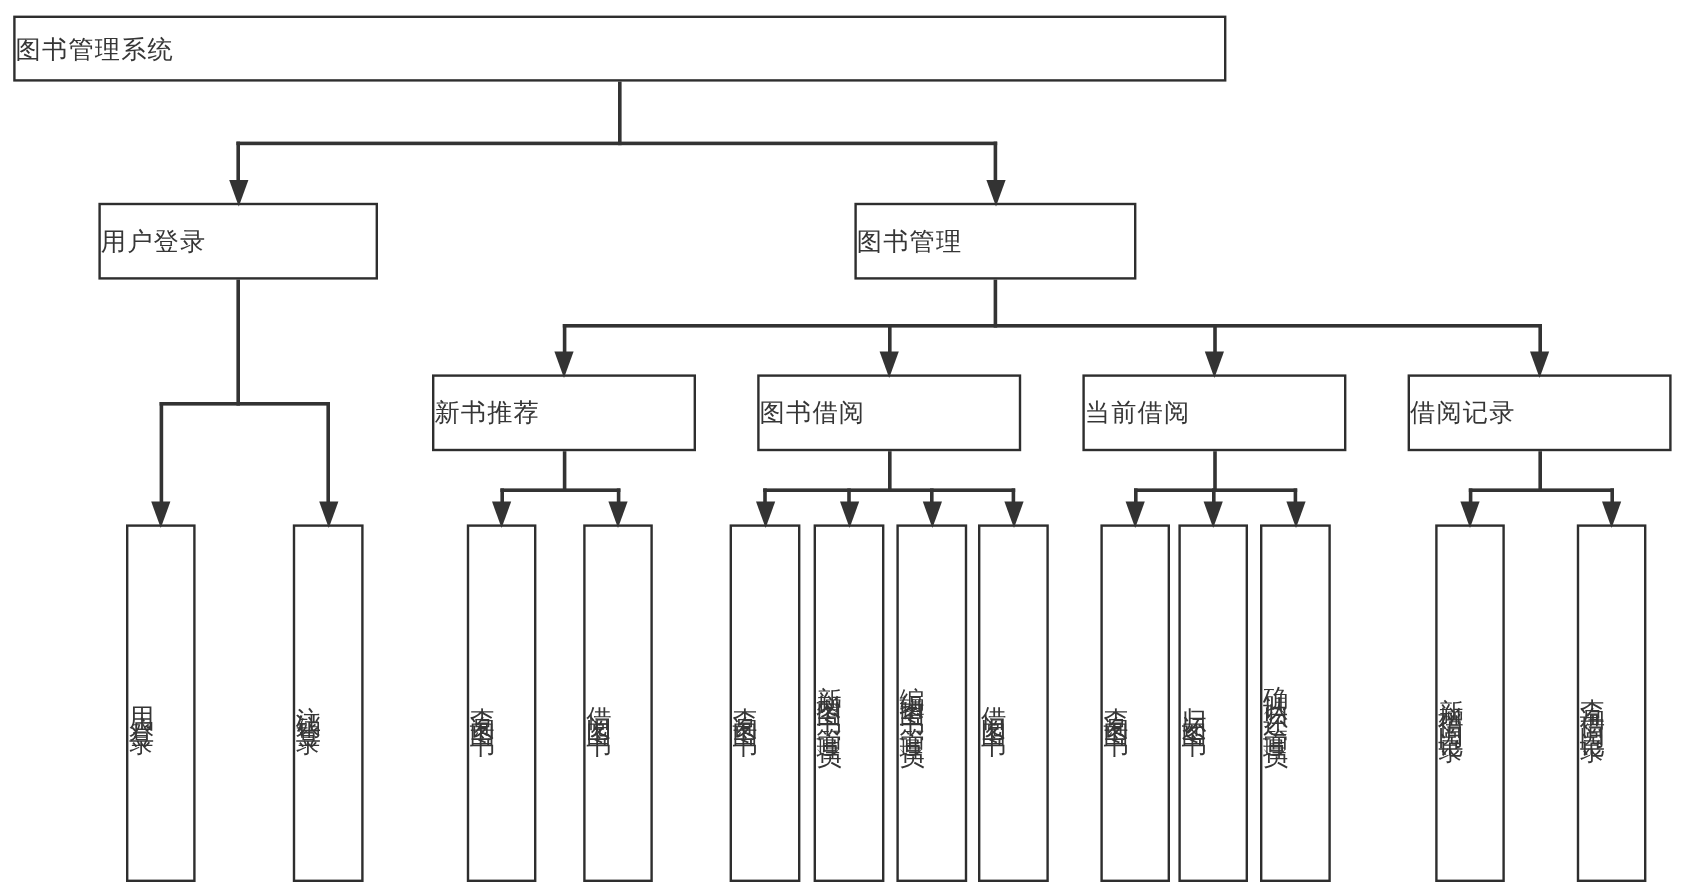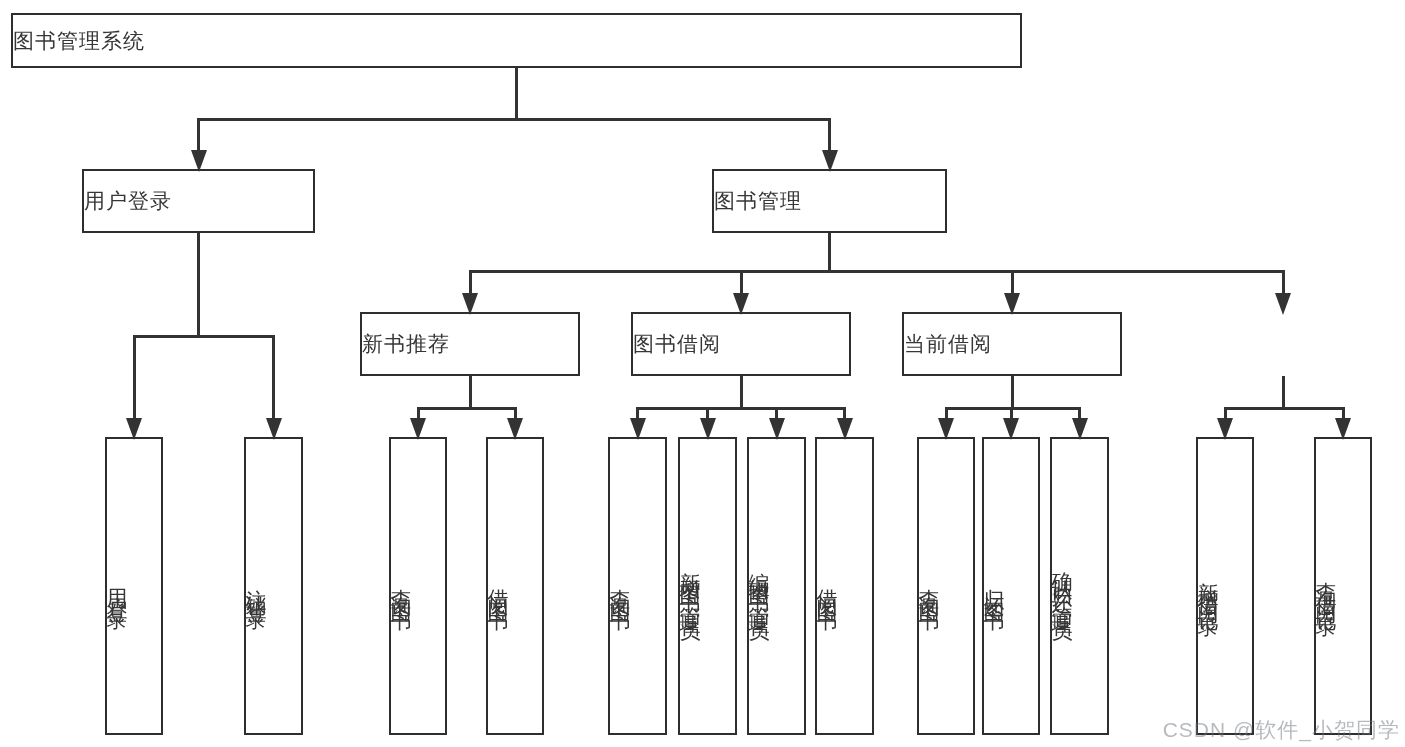--- a/index.html
+++ b/index.html
@@ -57,38 +57,40 @@
     color: rgba(110, 117, 125, 0.5);
     letter-spacing: 1px;
     white-space: nowrap;
     z-index: 6;
   }
 </style>
 </head>
 <body>
 
 <div id="canvas">
-  <div class="watermark">CSDN @软件_小贺同学</div>
 <div class="node horizontal" style="left: 11px; top: 13px; width: 1011px; height: 55px;">
       <span class="label">图书管理系统</span>
     </div>
     <div class="node horizontal" style="left: 82px; top: 169px; width: 233px; height: 64px;">
       <span class="label">用户登录</span>
     </div>
     <div class="node horizontal" style="left: 712px; top: 169px; width: 235px; height: 64px;">
       <span class="label">图书管理</span>
     </div>
     <div class="node horizontal" style="left: 360px; top: 312px; width: 220px; height: 64px;">
       <span class="label">新书推荐</span>
     </div>
     <div class="node horizontal" style="left: 902px; top: 312px; width: 220px; height: 64px;">
       <span class="label">当前借阅</span>
     </div>
     <div class="node horizontal" style="left: 631px; top: 312px; width: 220px; height: 64px;">
       <span class="label">图书借阅</span>
+    </div>
+    <div class="node horizontal" style="left: 1173px; top: 312px; width: 220px; height: 64px;">
+      <span class="label">借阅记录</span>
     </div>
     <div class="node vertical" style="left: 105px; top: 437px; width: 58px; height: 298px;">
       <span class="label">用户登录</span>
     </div>
     <div class="node vertical" style="left: 244px; top: 437px; width: 59px; height: 298px;">
       <span class="label">注销登录</span>
     </div>
     <div class="node vertical" style="left: 389px; top: 437px; width: 58px; height: 298px;">
       <span class="label">查询图书</span>
     </div>

